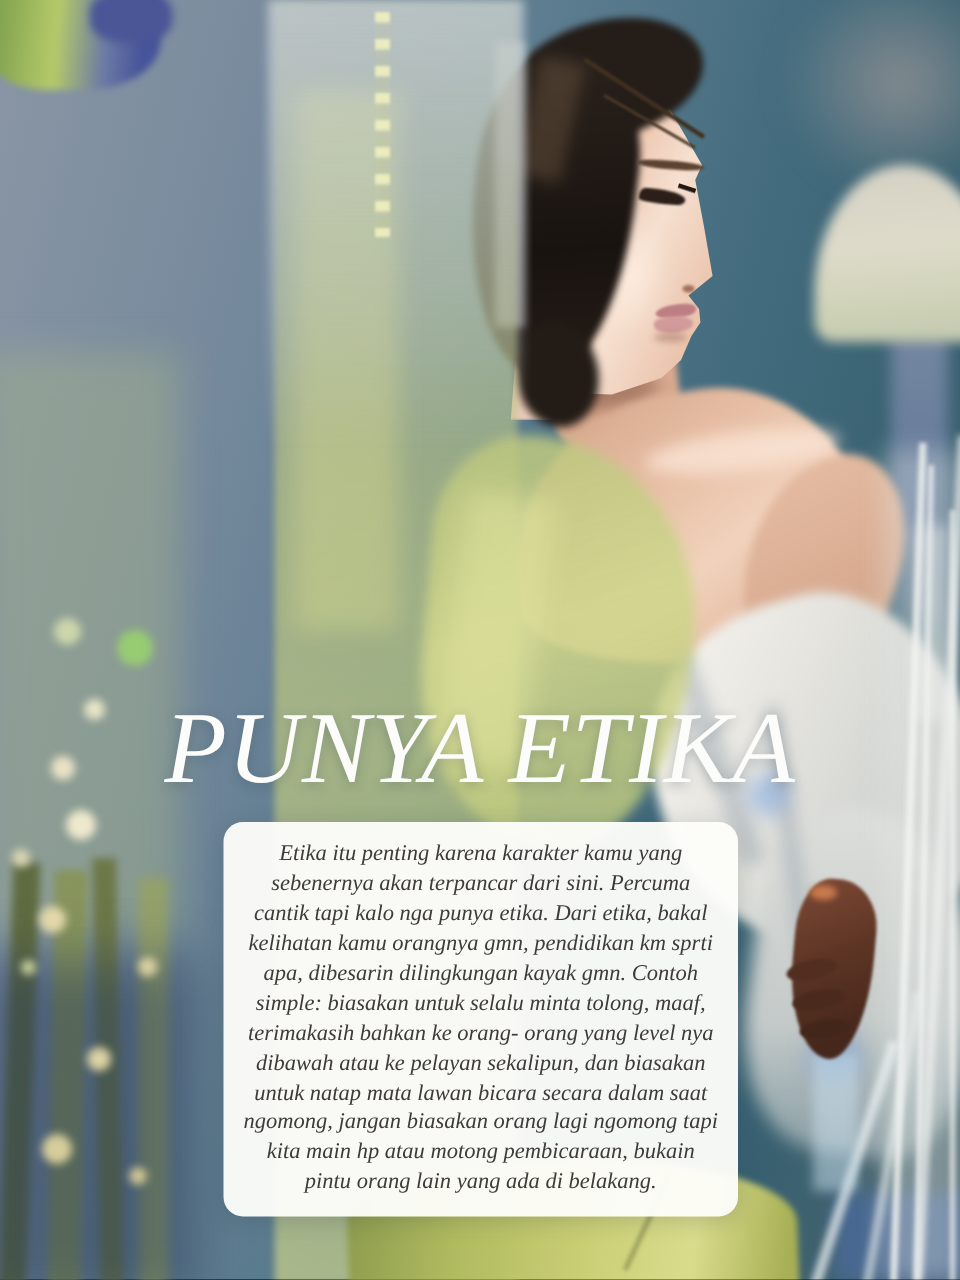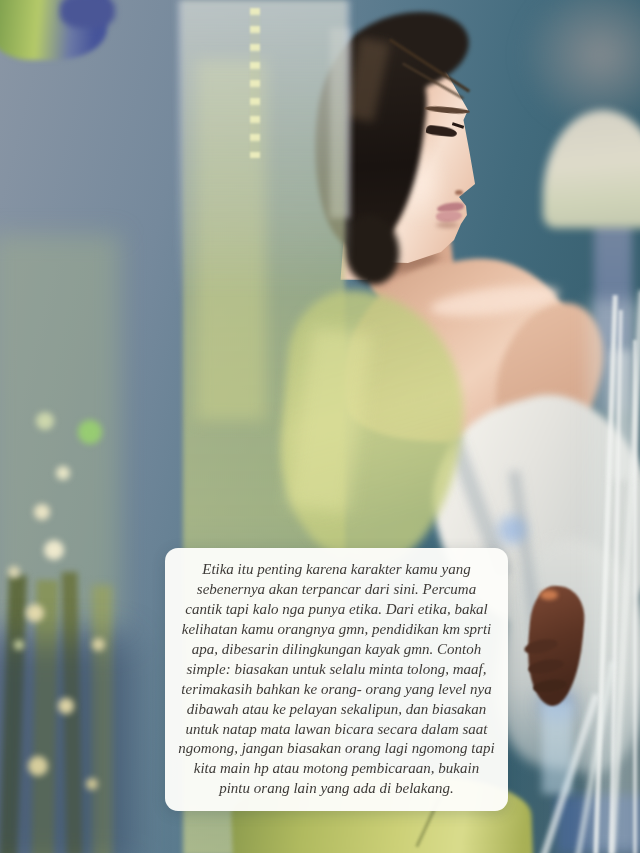--- a/index.html
+++ b/index.html
@@ -101,21 +101,21 @@
   .topleft-obj{left:-8px;top:-10px;width:115px;height:70px;border-radius:0 0 45% 35%;
     background:linear-gradient(95deg,#7ea04e 5%,#b5ca69 40%,#6b79a6 68%,#46549a 88%);filter:blur(2.5px);}
   .tl-blue{left:60px;top:-6px;width:55px;height:34px;background:#4a5696;border-radius:40%;filter:blur(3px);}
 
   
   .title{left:0;right:0;top:464px;text-align:center;z-index:20;
     font-style:italic;font-weight:400;font-size:68px;line-height:1;letter-spacing:.5px;
     color:#fcfcfa;text-shadow:0 2px 8px rgba(50,70,85,.3);}
   .card{left:149px;top:548px;width:343px;box-sizing:border-box;z-index:21;
     background:rgba(253,253,250,.96);border-radius:13px;padding:12px 13px;
-    box-shadow:0 3px 14px rgba(40,60,72,.2);margin-left:16px;}
+    box-shadow:0 3px 14px rgba(40,60,72,.2);}
   .card p{margin:0;font-style:italic;font-size:15px;line-height:1.33;color:#3e3b38;text-align:center;
     font-family:"Liberation Serif",serif;}
 
   .z2{z-index:2}.z3{z-index:3}.z4{z-index:4}.z5{z-index:5}.z6{z-index:6}.z7{z-index:7}
   .z8{z-index:8}.z9{z-index:9}.z10{z-index:10}.z11{z-index:11}.z12{z-index:12}
   .z13{z-index:13}.z14{z-index:14}
 </style>
 </head>
 <body>
 
@@ -197,18 +197,19 @@
   <div class="abs z13 hand-beam"></div>
   <div class="abs z14 hand-main"></div>
   <div class="abs z14 finger1"></div>
   <div class="abs z14 finger2"></div>
   <div class="abs z14 finger3"></div>
   <div class="abs z14 hand-hl"></div>
 
   <div class="abs z14 topleft-obj"></div>
   <div class="abs z14 tl-blue"></div>
 
+  <div class="abs title">PUNYA ETIKA</div>
 
   <div class="abs card">
     <p>Etika itu penting karena karakter kamu yang sebenernya akan terpancar dari sini. Percuma cantik tapi kalo nga punya etika. Dari etika, bakal kelihatan kamu orangnya gmn, pendidikan km sprti apa, dibesarin dilingkungan kayak gmn. Contoh simple: biasakan untuk selalu minta tolong, maaf, terimakasih bahkan ke orang- orang yang level nya dibawah atau ke pelayan sekalipun, dan biasakan untuk natap mata lawan bicara secara dalam saat ngomong, jangan biasakan orang lagi ngomong tapi kita main hp atau motong pembicaraan, bukain pintu orang lain yang ada di belakang.</p>
   </div>
 
 </div>
 
 </body></html>

